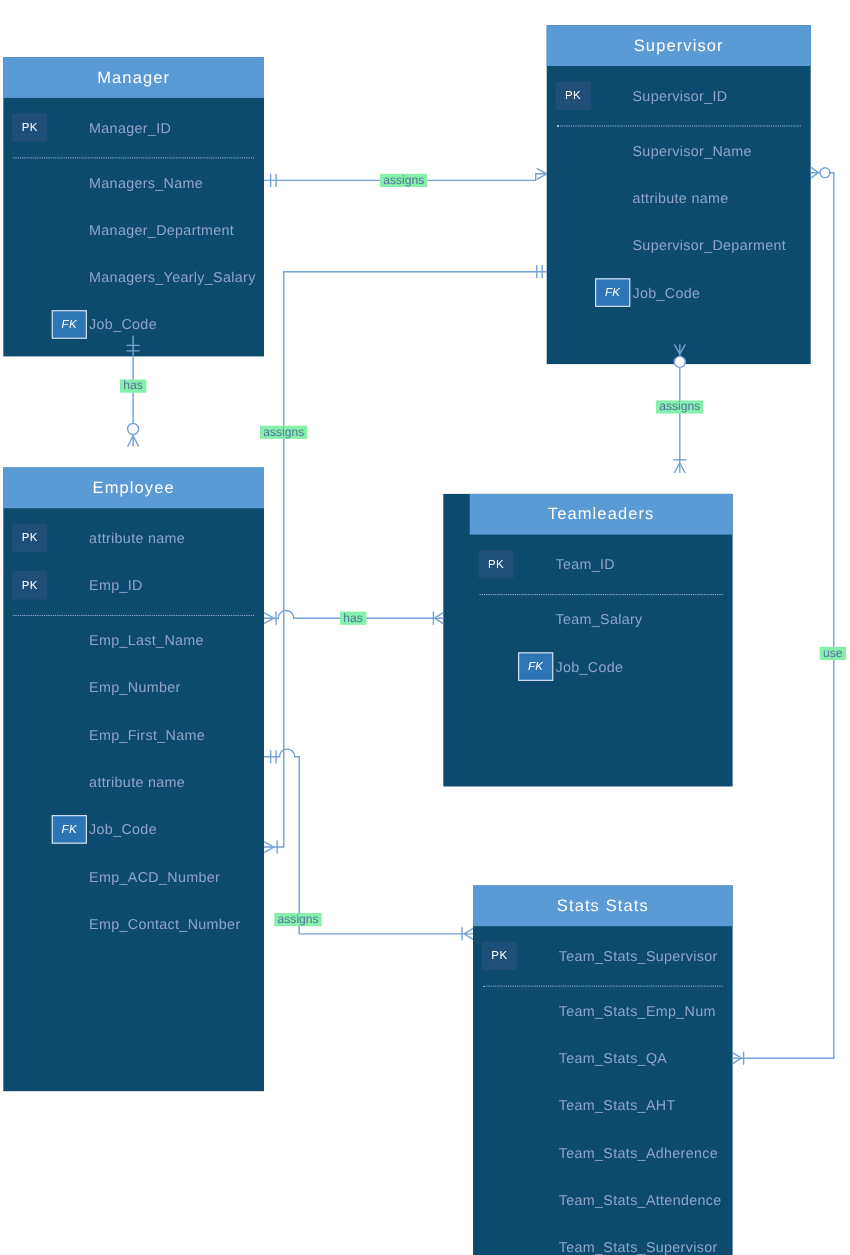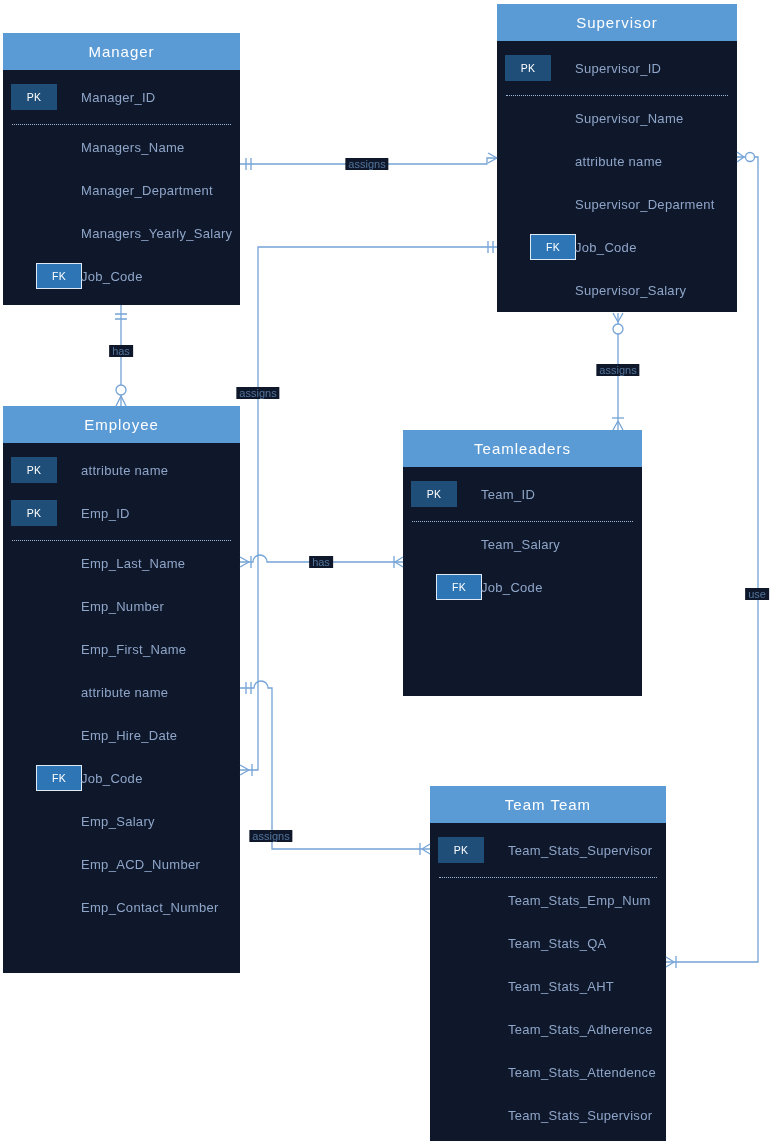--- a/index.html
+++ b/index.html
@@ -1,49 +1,49 @@
 <!DOCTYPE html>
 <html><head>
 <meta charset="utf-8">
 <style>
   html,body{margin:0;padding:0;background:#fff;}
   .canvas{
     position:relative;width:773px;height:1141px;background:#ffffff;overflow:hidden;
     font-family:"Liberation Sans",sans-serif;
   }
-  .entity{position:absolute;background:#0f172a;}
+  .entity{position:absolute;background:#0c4a6e;margin-top:19px;}
   .ehead{
     height:37px;background:#5b9bd5;color:#ffffff;display:flex;align-items:center;justify-content:center;
     font-size:15px;letter-spacing:1px;
   }
   .erows{padding-top:5px;}
   .row{height:43px;position:relative;}
   .row .label{
     position:absolute;left:78px;top:50%;transform:translateY(-50%);
     font-size:13px;color:#8fa6c9;letter-spacing:.3px;white-space:nowrap;text-align:center;
   }
   .badge{
     position:absolute;top:50%;transform:translateY(-50%);
-    width:46px;height:26px;display:flex;align-items:center;justify-content:center;
+    width:32px;height:26px;display:flex;align-items:center;justify-content:center;
     color:#ffffff;font-size:10.5px;letter-spacing:.3px;
   }
   .badge.pk{left:8px;background:#1f4e79;}
-  .badge.fk{left:33px;background:#2e75b6;border:1px solid rgba(255,255,255,.85);box-sizing:border-box;}
+  .badge.fk{left:44px;background:#2e75b6;border:1px solid rgba(255,255,255,.85);box-sizing:border-box;font-style:italic;}
   .sep{height:6px;margin:0 9px;border-bottom:1px dotted #9db6d8;}
   #e-manager    {left:3px;  top:33px;  width:237px;height:272px;}
   #e-supervisor {left:497px;top:4px;   width:240px;height:308px;}
   #e-employee   {left:3px;  top:406px; width:237px;height:567px;}
-  #e-teamleaders{left:403px;top:430px; width:239px;height:266px;}
+  #e-teamleaders{left:403px;top:430px; width:239px;height:266px;padding-left:24px;}
   #e-teamstats  {left:430px;top:786px; width:236px;height:355px;}
   svg.wires{position:absolute;left:0;top:0;}
   svg.wires path{fill:none;stroke:#74a3d6;stroke-width:1.3;}
   svg.wires circle{fill:#ffffff;stroke:#74a3d6;stroke-width:1.3;}
   .rlabel{
     position:absolute;transform:translate(-50%,-50%);
-    background:#0f172a;padding:0 3px;font-size:11px;color:#53759b;white-space:nowrap;
+    background:#86efac;padding:0 3px;font-size:11px;color:#53759b;white-space:nowrap;
   }
 </style>
 </head>
 <body>
 
 <div class="canvas">
 
   <div class="entity" id="e-manager">
     <div class="ehead">Manager</div>
     <div class="erows">
@@ -82,23 +82,20 @@
         <div class="row">
           <span class="label">attribute name</span>
         </div>
         <div class="row">
           <span class="label">Supervisor_Deparment</span>
         </div>
         <div class="row">
           <span class="badge fk">FK</span>
           <span class="label">Job_Code</span>
         </div>
-        <div class="row">
-          <span class="label">Supervisor_Salary</span>
-        </div>
       </div>
   </div>
 
   <div class="entity" id="e-employee">
     <div class="ehead">Employee</div>
     <div class="erows">
         <div class="row">
           <span class="badge pk">PK</span>
           <span class="label">attribute name</span>
         </div>
@@ -113,28 +110,22 @@
         <div class="row">
           <span class="label">Emp_Number</span>
         </div>
         <div class="row">
           <span class="label">Emp_First_Name</span>
         </div>
         <div class="row">
           <span class="label">attribute name</span>
         </div>
         <div class="row">
-          <span class="label">Emp_Hire_Date</span>
-        </div>
-        <div class="row">
-          <span class="badge fk">FK</span>
-          <span class="label">Job_Code</span>
-        </div>
-        <div class="row">
-          <span class="label">Emp_Salary</span>
+          <span class="badge fk">FK</span>
+          <span class="label">Job_Code</span>
         </div>
         <div class="row">
           <span class="label">Emp_ACD_Number</span>
         </div>
         <div class="row">
           <span class="label">Emp_Contact_Number</span>
         </div>
       </div>
   </div>
 
@@ -150,21 +141,21 @@
           <span class="label">Team_Salary</span>
         </div>
         <div class="row">
           <span class="badge fk">FK</span>
           <span class="label">Job_Code</span>
         </div>
       </div>
   </div>
 
   <div class="entity" id="e-teamstats">
-    <div class="ehead">Team Team</div>
+    <div class="ehead">Stats Stats</div>
     <div class="erows">
         <div class="row">
           <span class="badge pk">PK</span>
           <span class="label">Team_Stats_Supervisor</span>
         </div>
         <div class="sep"></div>
         <div class="row">
           <span class="label">Team_Stats_Emp_Num</span>
         </div>
         <div class="row">

